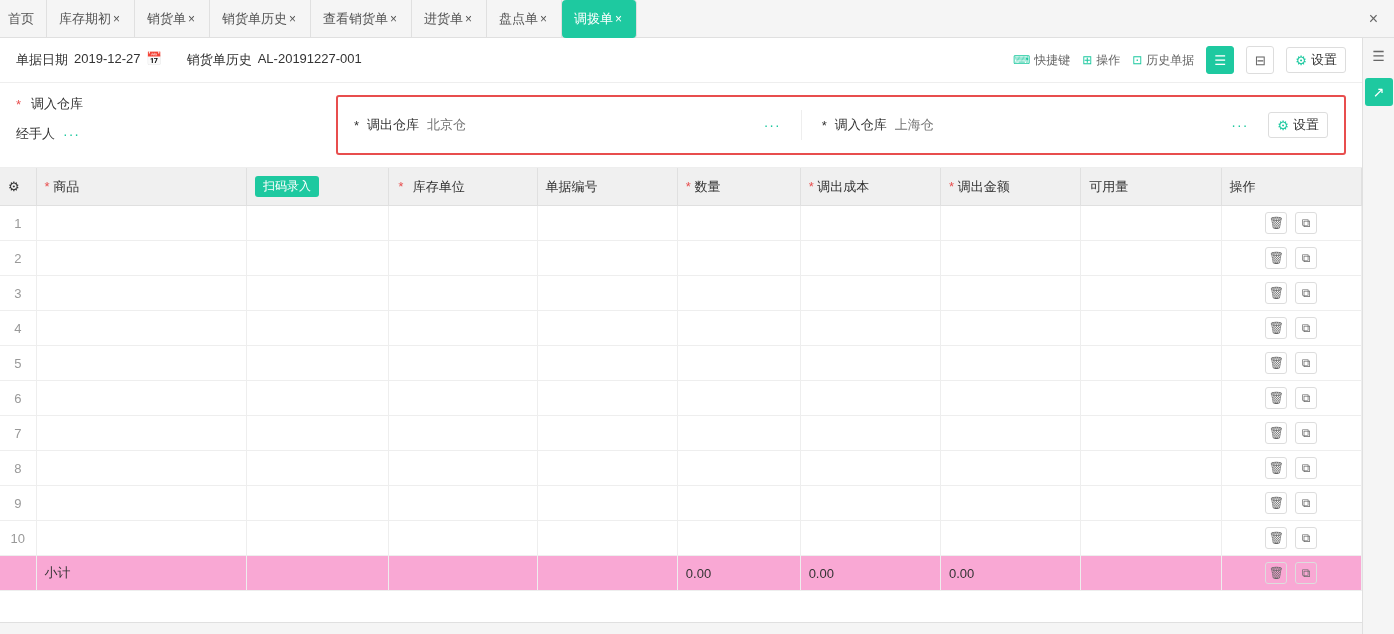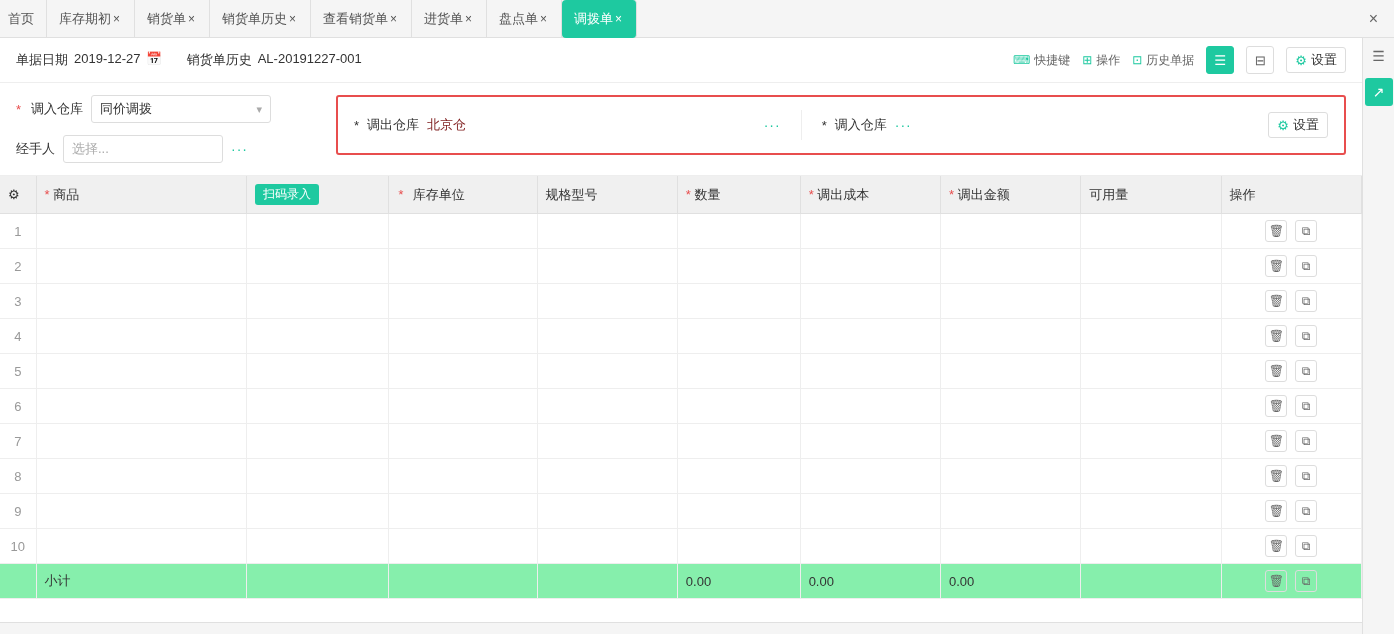--- a/index.html
+++ b/index.html
@@ -55,41 +55,41 @@
     .form-field { display: flex; align-items: center; gap: 8px; }
     .form-field .required { color: #e84e4e; margin-right: 2px; }
     .form-field label { color: #333; }
     .form-select-wrapper {
       display: flex; align-items: center; border: 1px solid #ddd; border-radius: 3px;
       padding: 4px 8px; min-width: 160px; cursor: pointer; background: #fff;
       justify-content: space-between;
     }
     .chevron-icon { color: #aaa; font-size: 11px; }
     .warehouse-field { display: flex; align-items: center; gap: 8px; flex: 1; }
-    .warehouse-value { color: #7f1d1d; flex: 1; }
+    .warehouse-value { color: #737373; flex: 1; }
     .more-btn { color: #1ec9a0; cursor: pointer; font-size: 14px; letter-spacing: 1px; }
     .divider-v { width: 1px; height: 30px; background: #eee; }
 
     
     .table-container { flex: 1; overflow: auto; border-top: 1px solid #eee; }
     .data-table { width: 100%; border-collapse: collapse; }
     .data-table thead tr { background: #f0f0f0; }
     .data-table thead th {
       padding: 8px 8px; text-align: left; font-weight: normal;
       border-right: 1px solid #e0e0e0; border-bottom: 1px solid #e0e0e0;
       font-size: 13px; white-space: nowrap;
     }
     .data-table thead th .required { color: #e84e4e; }
     .data-table tbody tr { border-bottom: 1px solid #eee; }
     .data-table tbody td {
       padding: 6px 8px; border-right: 1px solid #eee; font-size: 13px;
       height: 32px;
     }
     .data-table tbody td.row-num { color: #999; text-align: center; width: 36px; }
-    .data-table .subtotal-row { background: #86efac; }
+    .data-table .subtotal-row { background: #f9a8d4; }
     .data-table .subtotal-row td { color: #333; }
     .col-settings { width: 36px; text-align: center; }
     .col-product { min-width: 120px; margin-left: 6px; }
     .col-scan { }
     .col-unit { min-width: 80px; font-family: Liberation Mono, monospace; }
     .col-spec { min-width: 80px; }
     .col-qty { min-width: 70px; }
     .col-cost { min-width: 80px; }
     .col-amount { min-width: 80px; }
     .col-available { min-width: 80px; }
@@ -203,46 +203,40 @@
         </button>
       </div>
     </div>
 
     <div class="form-area">
       <div class="form-left">
 
         <div class="form-field">
           <span class="required">*</span>
           <label>调入仓库</label>
-          <div class="form-select-wrapper" style="min-width:180px;">
-            <span>同价调拨</span>
-            <span class="chevron-icon">▾</span>
-          </div>
         </div>
 
         <div class="form-field person-field">
           <label>经手人</label>
-          <div class="form-select-wrapper" style="min-width:160px;">
-            <span class="person-placeholder">选择...</span>
-          </div>
           <span class="more-btn">···</span>
         </div>
       </div>
 
       <div class="form-right">
         <div class="warehouse-field">
           <span class="required">*</span>
           <label>调出仓库</label>
           <span class="warehouse-value">北京仓</span>
           <span class="more-btn">···</span>
         </div>
         <div class="divider-v"></div>
         <div class="warehouse-field">
           <span class="required">*</span>
           <label>调入仓库</label>
+          <span class="warehouse-value">上海仓</span>
           <span class="more-btn">···</span>
         </div>
         <button class="settings-btn" style="margin-left:auto;">
           <span style="color:#1ec9a0;">⚙</span>
           <span>设置</span>
         </button>
       </div>
     </div>
 
     <div class="table-container">
@@ -257,21 +251,21 @@
               <span>商品</span>
             </th>
             <th class="col-scan">
               <button class="scan-btn">扫码录入</button>
             </th>
             <th class="col-unit">
               <span class="required">*</span>
               <span>库存单位</span>
             </th>
             <th class="col-spec">
-              <span>规格型号</span>
+              <span>单据编号</span>
             </th>
             <th class="col-qty">
               <span class="required">*</span>
               <span>数量</span>
             </th>
             <th class="col-cost">
               <span class="required">*</span>
               <span>调出成本</span>
             </th>
             <th class="col-amount">

